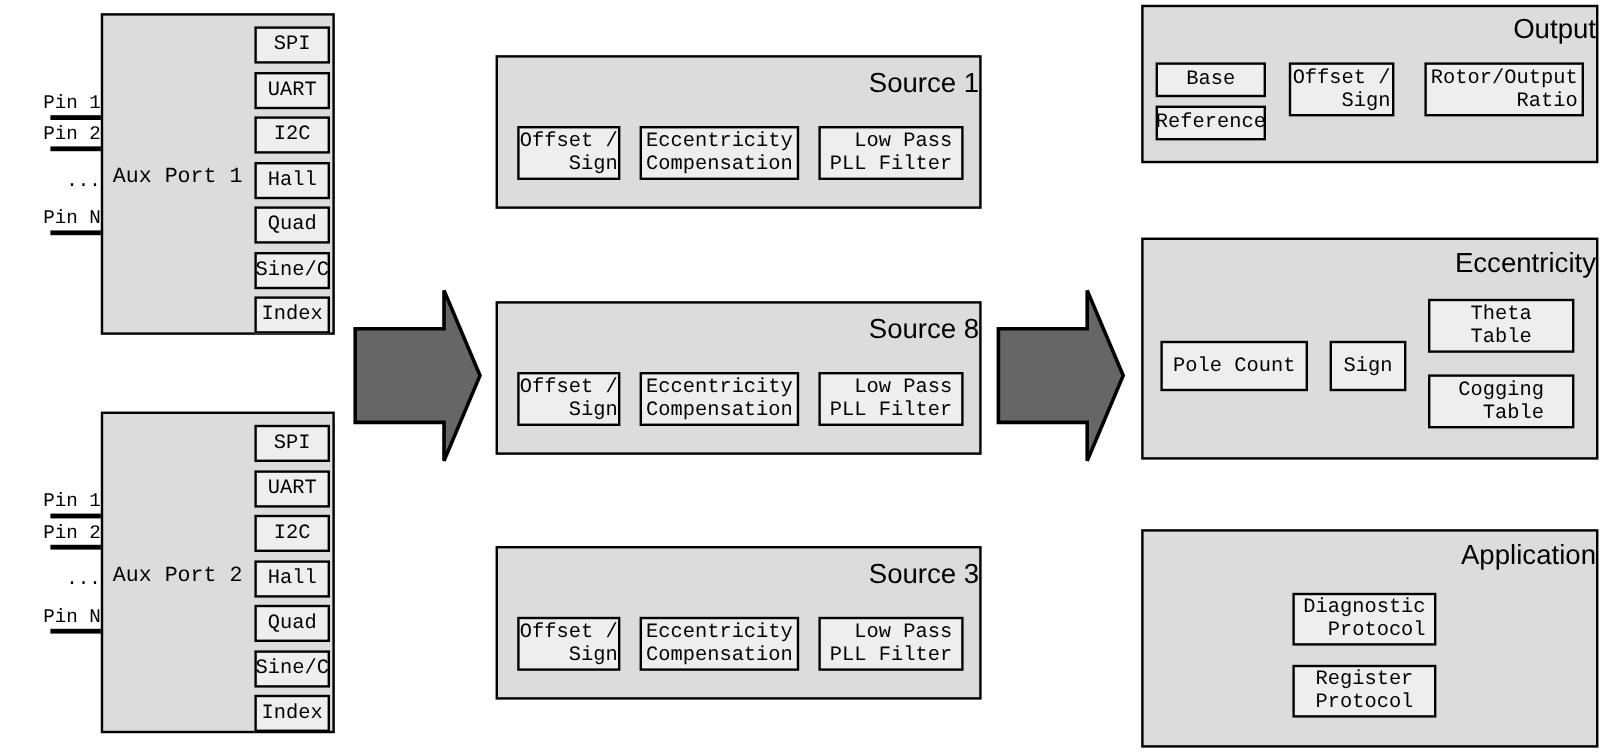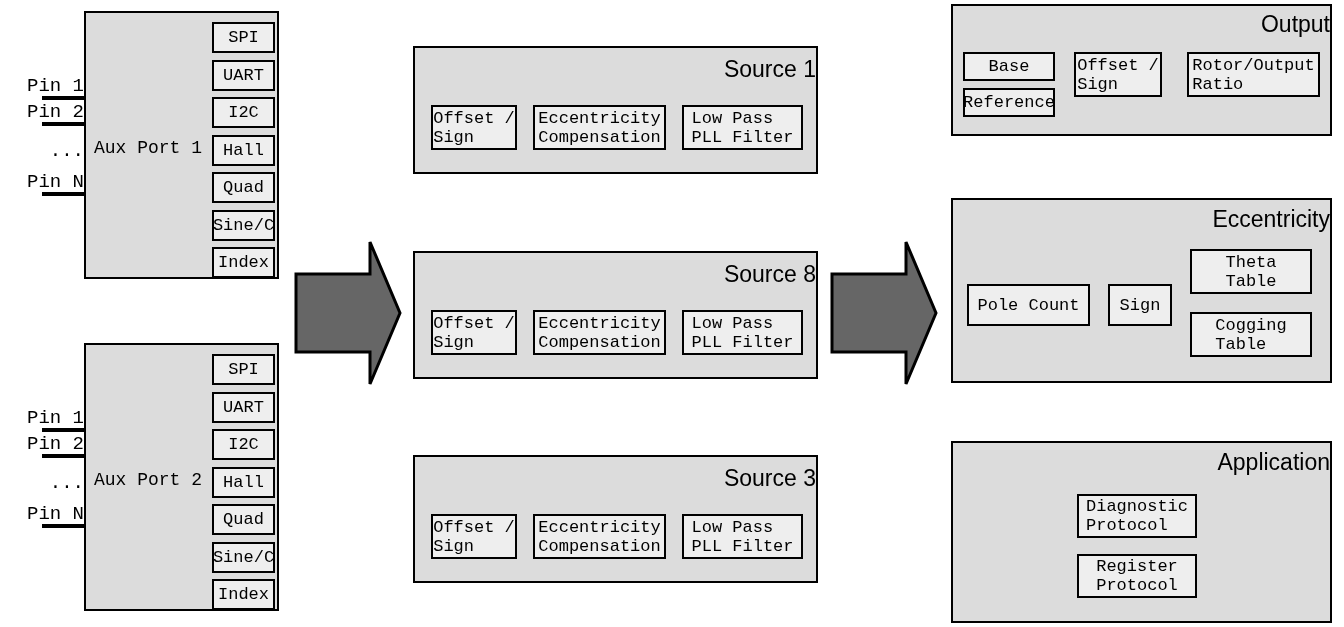--- a/index.html
+++ b/index.html
@@ -36,36 +36,36 @@
     background: #eeeeee;
     border: 2px solid #000000;
     box-sizing: border-box;
     font-family: "Liberation Mono", "DejaVu Sans Mono", monospace;
     font-size: 17px;
     line-height: 19px;
     color: #000;
     display: flex;
     align-items: center;
     justify-content: center;
-    text-align: left;
+    text-align: right;
     white-space: pre-line;
   }
 
   
   .auxport .port-label {
     position: absolute;
     font-family: Liberation Mono, monospace;
     font-size: 18px;
     color: #000;
     white-space: nowrap;
   }
   .pin-label {
     position: absolute;
     font-family: "Liberation Mono", "DejaVu Sans Mono", monospace;
-    font-size: 19px;
+    font-size: 16px;
     line-height: 19px;
     color: #000;
     white-space: nowrap;
     text-align: right;
   }
   .pin-wire {
     position: absolute;
     background: #000000;
     height: 4px;
   }

